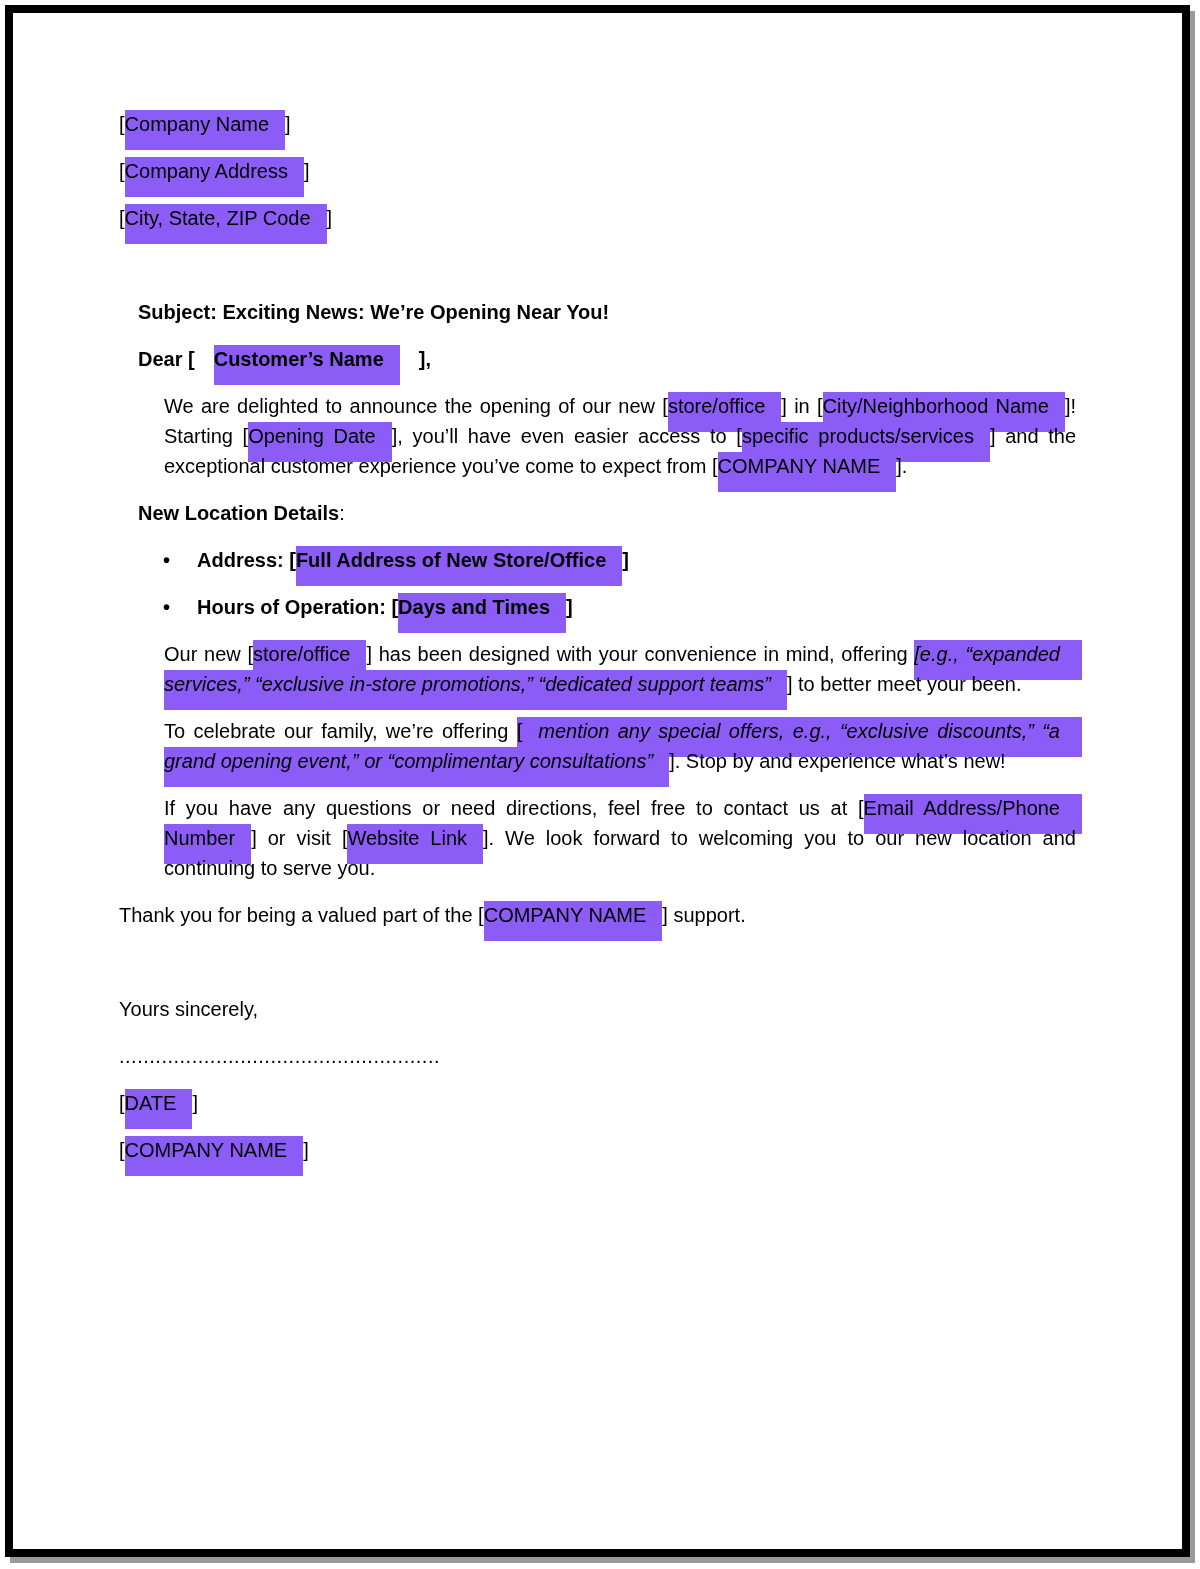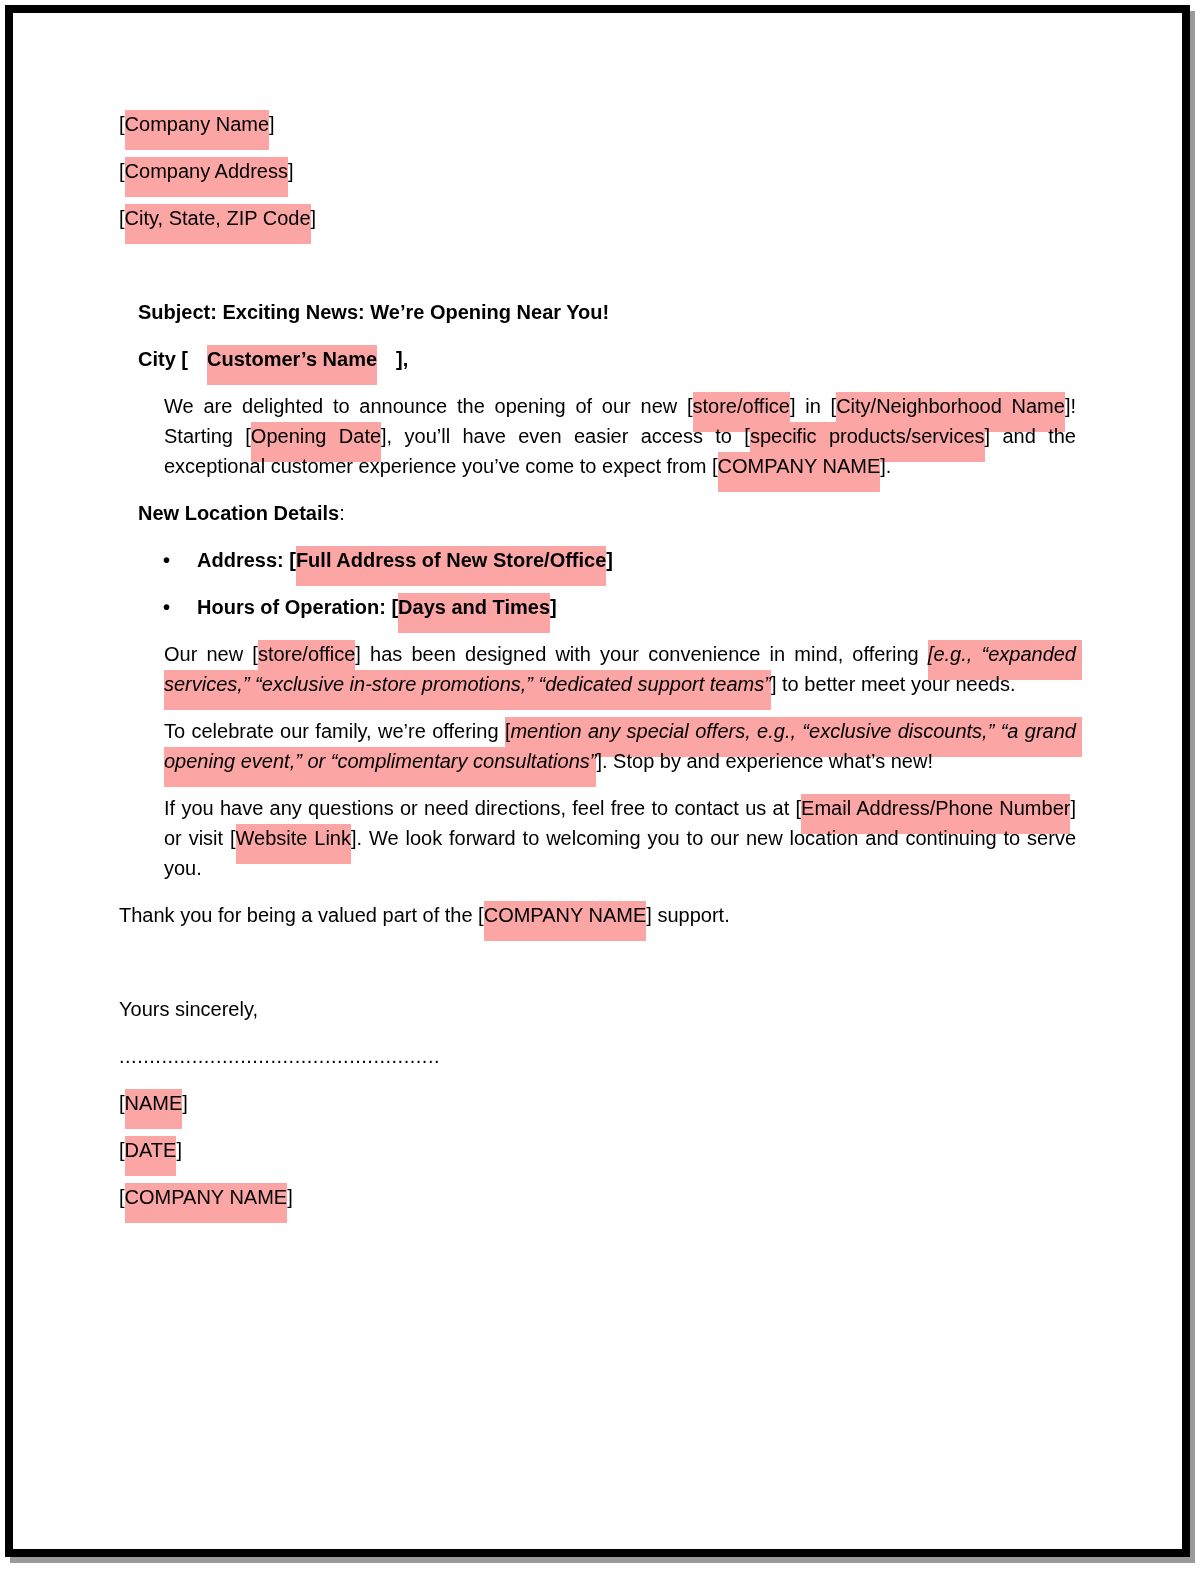--- a/index.html
+++ b/index.html
@@ -36,22 +36,22 @@
   }
   .justify {
     text-align: justify;
     margin-left: 45px;
   }
   .spacer {
     height: 30px;
   }
   .run { white-space: pre-wrap; }
   .hl {
-    background: #fca5a5;
-    padding: 3px 0 15px 0;
+    background: #8b5cf6;
+    padding: 3px 16px 15px 0;
     -webkit-box-decoration-break: clone;
     box-decoration-break: clone;
   }
   .b { font-weight: 700; margin-left: 19px; }
   .i { font-style: italic; }
   ul.bullets {
     list-style: none;
     margin: 0;
     padding: 0;
     font-weight: bold;
@@ -78,43 +78,42 @@
   <div class="content">
 
     <p class="para"><span class="run">[</span><span class="run hl">Company Name</span><span class="run">]</span></p>
     <p class="para"><span class="run">[</span><span class="run hl">Company Address</span><span class="run">]</span></p>
     <p class="para"><span class="run">[</span><span class="run hl">City, State, ZIP Code</span><span class="run">]</span></p>
 
     <p class="para spacer"></p>
 
     <p class="para"><span class="run   b">Subject: Exciting News: We’re Opening Near You!</span></p>
 
-    <p class="para"><span class="run   b">City [</span><span class="run hl  b">Customer’s Name</span><span class="run   b">],</span></p>
+    <p class="para"><span class="run   b">Dear [</span><span class="run hl  b">Customer’s Name</span><span class="run   b">],</span></p>
 
     <p class="para justify"><span class="run">We are delighted to announce the opening of our new [</span><span class="run hl">store/office</span><span class="run">] in [</span><span class="run hl">City/Neighborhood Name</span><span class="run">]! Starting [</span><span class="run hl">Opening Date</span><span class="run">], you’ll have even easier access to [</span><span class="run hl">specific products/services</span><span class="run">] and the exceptional customer experience you’ve come to expect from [</span><span class="run hl">COMPANY NAME</span><span class="run">].</span></p>
 
     <p class="para"><span class="run   b">New Location Details</span><span class="run">:</span></p>
 
     <ul class="bullets">
       <li><span class="run">Address: [</span><span class="run hl">Full Address of New Store/Office</span><span class="run">]</span></li>
       <li><span class="run">Hours of Operation: [</span><span class="run hl">Days and Times</span><span class="run">]</span></li>
     </ul>
 
-    <p class="para justify"><span class="run">Our new [</span><span class="run hl">store/office</span><span class="run">] has been designed with your convenience in mind, offering </span><span class="run hl i">[e.g., “expanded services,” “exclusive in-store promotions,” “dedicated support teams”</span><span class="run">] to better meet your needs.</span></p>
+    <p class="para justify"><span class="run">Our new [</span><span class="run hl">store/office</span><span class="run">] has been designed with your convenience in mind, offering </span><span class="run hl i">[e.g., “expanded services,” “exclusive in-store promotions,” “dedicated support teams”</span><span class="run">] to better meet your been.</span></p>
 
     <p class="para justify"><span class="run">To celebrate our family, we’re offering </span><span class="run hl">[</span><span class="run hl i">mention any special offers, e.g., “exclusive discounts,” “a grand opening event,” or “complimentary consultations”</span><span class="run">]. Stop by and experience what’s new!</span></p>
 
     <p class="para justify"><span class="run">If you have any questions or need directions, feel free to contact us at [</span><span class="run hl">Email Address/Phone Number</span><span class="run">] or visit [</span><span class="run hl">Website Link</span><span class="run">]. We look forward to welcoming you to our new location and continuing to serve you.</span></p>
 
     <p class="para"><span class="run">Thank you for being a valued part of the [</span><span class="run hl">COMPANY NAME</span><span class="run">] support.</span></p>
 
     <p class="para spacer"></p>
 
     <p class="para"><span class="run">Yours sincerely,</span></p>
 
     <p class="para dotted-line"><span class="run">.....................................................</span></p>
 
-    <p class="para"><span class="run">[</span><span class="run hl">NAME</span><span class="run">]</span></p>
     <p class="para"><span class="run">[</span><span class="run hl">DATE</span><span class="run">]</span></p>
     <p class="para"><span class="run">[</span><span class="run hl">COMPANY NAME</span><span class="run">]</span></p>
 
   </div>
 </div>
 
 </body></html>

